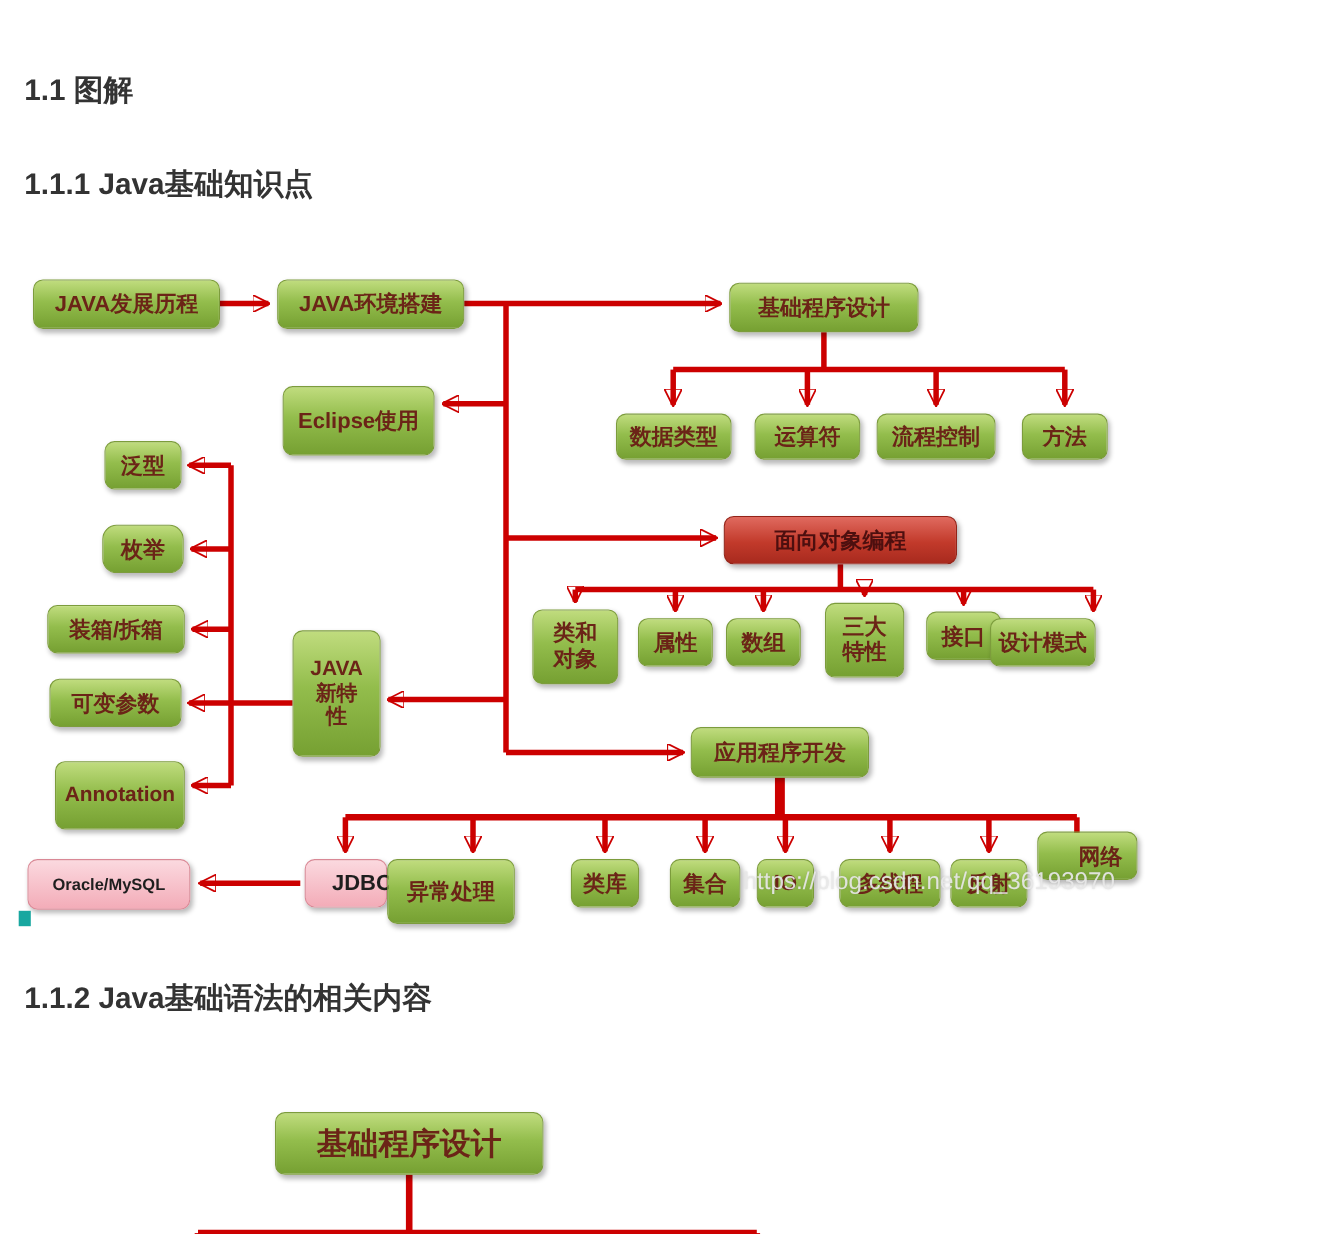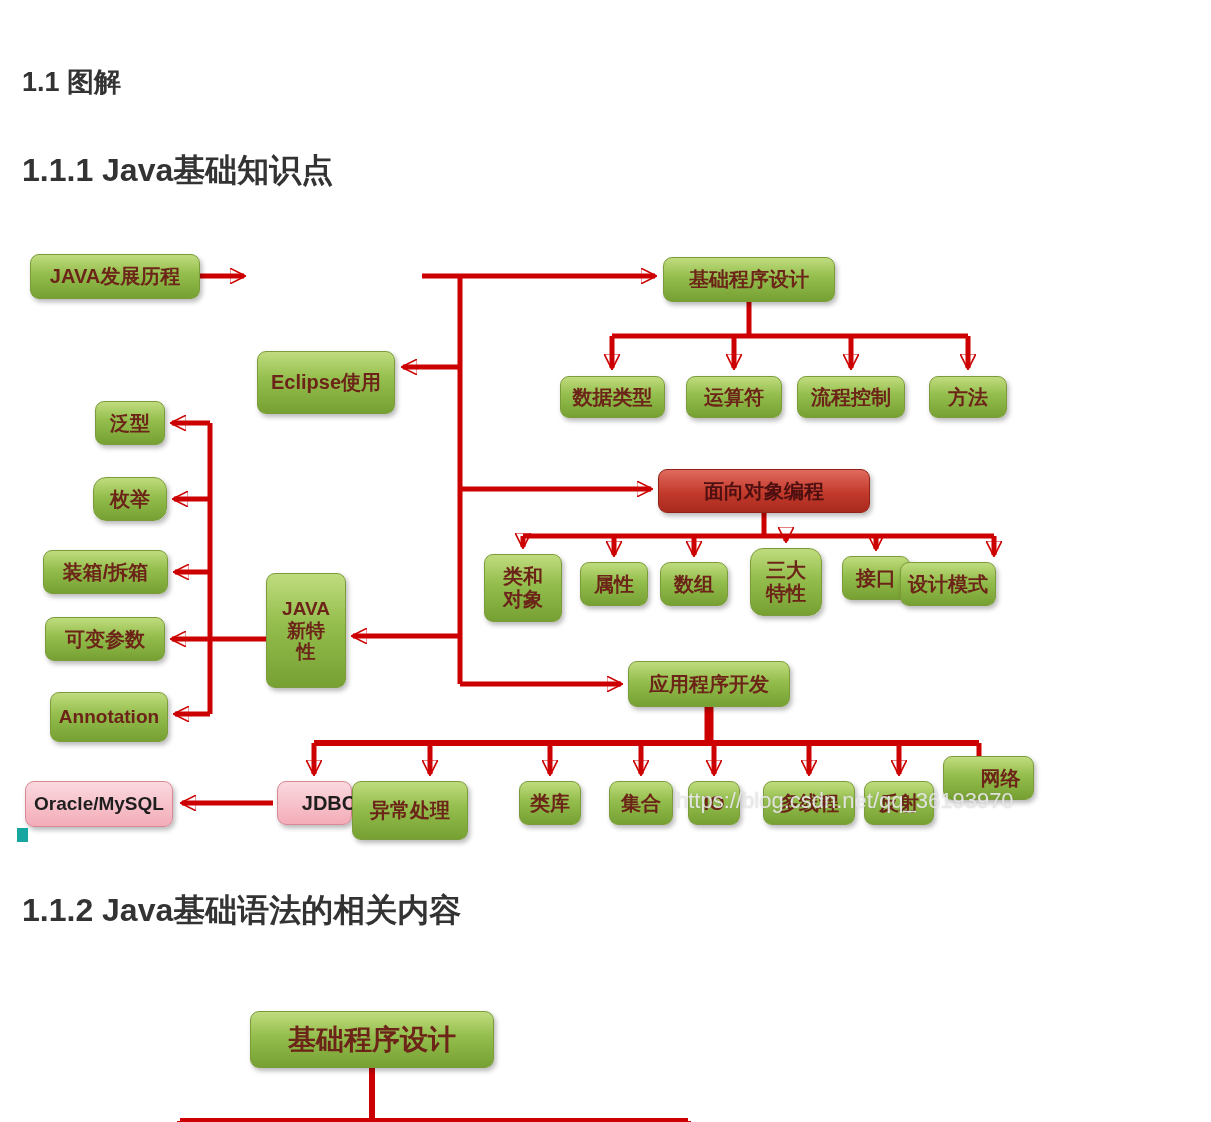--- a/index.html
+++ b/index.html
@@ -11,21 +11,21 @@
     font-family:"Liberation Sans","DejaVu Sans",sans-serif;
     margin-top:36px;
   }
   .heading{
     position:absolute;
     font-weight:bold;
     color:#333333;
     white-space:nowrap;
   }
   .h-main{font-size:27px;}
-  .h-sub{font-size:32px;}
+  .h-sub{font-size:27px;}
   svg.arrows{position:absolute;left:0;top:0;pointer-events:none;}
   svg.arrows path{stroke:#cc0000;fill:none;}
   .w5{stroke-width:5;}
   .w6{stroke-width:6;}
   .w9{stroke-width:9;}
   .box{
     position:absolute;
     display:flex;align-items:center;justify-content:center;
     box-sizing:border-box;
     border-radius:9px;
@@ -124,56 +124,57 @@
 
     <path class="w6" d="M372,1032 V1085"></path>
     <path class="w6" d="M180,1085 H688"></path>
     <path class="w6" d="M180,1085 V1110" marker-end="url(#ah)"></path>
     <path class="w6" d="M373,1085 V1110" marker-end="url(#ah)"></path>
     <path class="w6" d="M518,1085 V1110" marker-end="url(#ah)"></path>
     <path class="w6" d="M688,1085 V1110" marker-end="url(#ah)"></path>
   </svg>
 
   <div class="box green" style="left:30px;top:218px;width:170px;height:45px;">JAVA发展历程</div>
+  <div class="box green" style="left:252px;top:218px;width:170px;height:45px;">JAVA环境搭建</div>
   <div class="box green" style="left:663px;top:221px;width:172px;height:45px;">基础程序设计</div>
   <div class="box green" style="left:257px;top:315px;width:138px;height:63px;">Eclipse使用</div>
 
   <div class="box green" style="left:560px;top:340px;width:105px;height:42px;">数据类型</div>
   <div class="box green" style="left:686px;top:340px;width:96px;height:42px;">运算符</div>
   <div class="box green" style="left:797px;top:340px;width:108px;height:42px;">流程控制</div>
   <div class="box green" style="left:929px;top:340px;width:78px;height:42px;">方法</div>
 
   <div class="box red" style="left:658px;top:433px;width:212px;height:44px;">面向对象编程</div>
 
   <div class="box green wrap" style="left:484px;top:518px;width:78px;height:68px;padding:0 12px;">类和对象</div>
   <div class="box green" style="left:580px;top:526px;width:68px;height:44px;">属性</div>
   <div class="box green" style="left:660px;top:526px;width:68px;height:44px;border-radius:10px;">数组</div>
-  <div class="box green wrap" style="left:750px;top:512px;width:72px;height:68px;padding:0 10px;border-radius:13px;">三大特性</div>
+  <div class="box green wrap" style="left:750px;top:512px;width:72px;height:68px;padding:0 10px;">三大特性</div>
   <div class="box green" style="left:842px;top:520px;width:68px;height:44px;">接口</div>
   <div class="box green" style="left:900px;top:526px;width:96px;height:44px;">设计模式</div>
 
   <div class="box green" style="left:95px;top:365px;width:70px;height:44px;">泛型</div>
   <div class="box green" style="left:93px;top:441px;width:74px;height:44px;border-radius:13px;">枚举</div>
   <div class="box green" style="left:43px;top:514px;width:125px;height:44px;">装箱/拆箱</div>
   <div class="box green" style="left:45px;top:581px;width:120px;height:44px;">可变参数</div>
-  <div class="box green" style="left:50px;top:656px;width:118px;height:50px;font-size:19px;">Annotation</div>
+  <div class="box green" style="left:50px;top:656px;width:118px;height:62px;font-size:19px;">Annotation</div>
 
   <div class="box green wrap" style="left:266px;top:537px;width:80px;height:115px;padding:0 14px;font-size:19px;">JAVA新特性</div>
 
   <div class="box green" style="left:628px;top:625px;width:162px;height:46px;">应用程序开发</div>
 
   <div class="box pink" style="left:277px;top:745px;width:75px;height:44px;padding-left:29px;">JDBC</div>
   <div class="box green" style="left:352px;top:745px;width:116px;height:59px;text-align:right;">异常处理</div>
   <div class="box green" style="left:519px;top:745px;width:62px;height:44px;">类库</div>
   <div class="box green" style="left:609px;top:745px;width:64px;height:44px;">集合</div>
   <div class="box green" style="left:688px;top:745px;width:52px;height:44px;">IO</div>
   <div class="box green" style="left:763px;top:745px;width:92px;height:44px;">多线程</div>
   <div class="box green" style="left:864px;top:745px;width:70px;height:44px;">反射</div>
   <div class="box green" style="left:943px;top:720px;width:91px;height:44px;padding-left:24px;">网络</div>
 
-  <div class="box pink" style="left:25px;top:745px;width:148px;height:46px;font-size:19px;">Oracle/MySQL</div>
+  <div class="box pink" style="left:25px;top:745px;width:148px;height:46px;font-size:15px;">Oracle/MySQL</div>
 
   <div class="watermark">https://blog.csdn.net/qq_36193970</div>
   <div class="teal-mark"></div>
 
   <div class="box green" style="left:250px;top:975px;width:244px;height:57px;font-size:28px;">基础程序设计</div>
 
 </div>
 
 </body></html>

